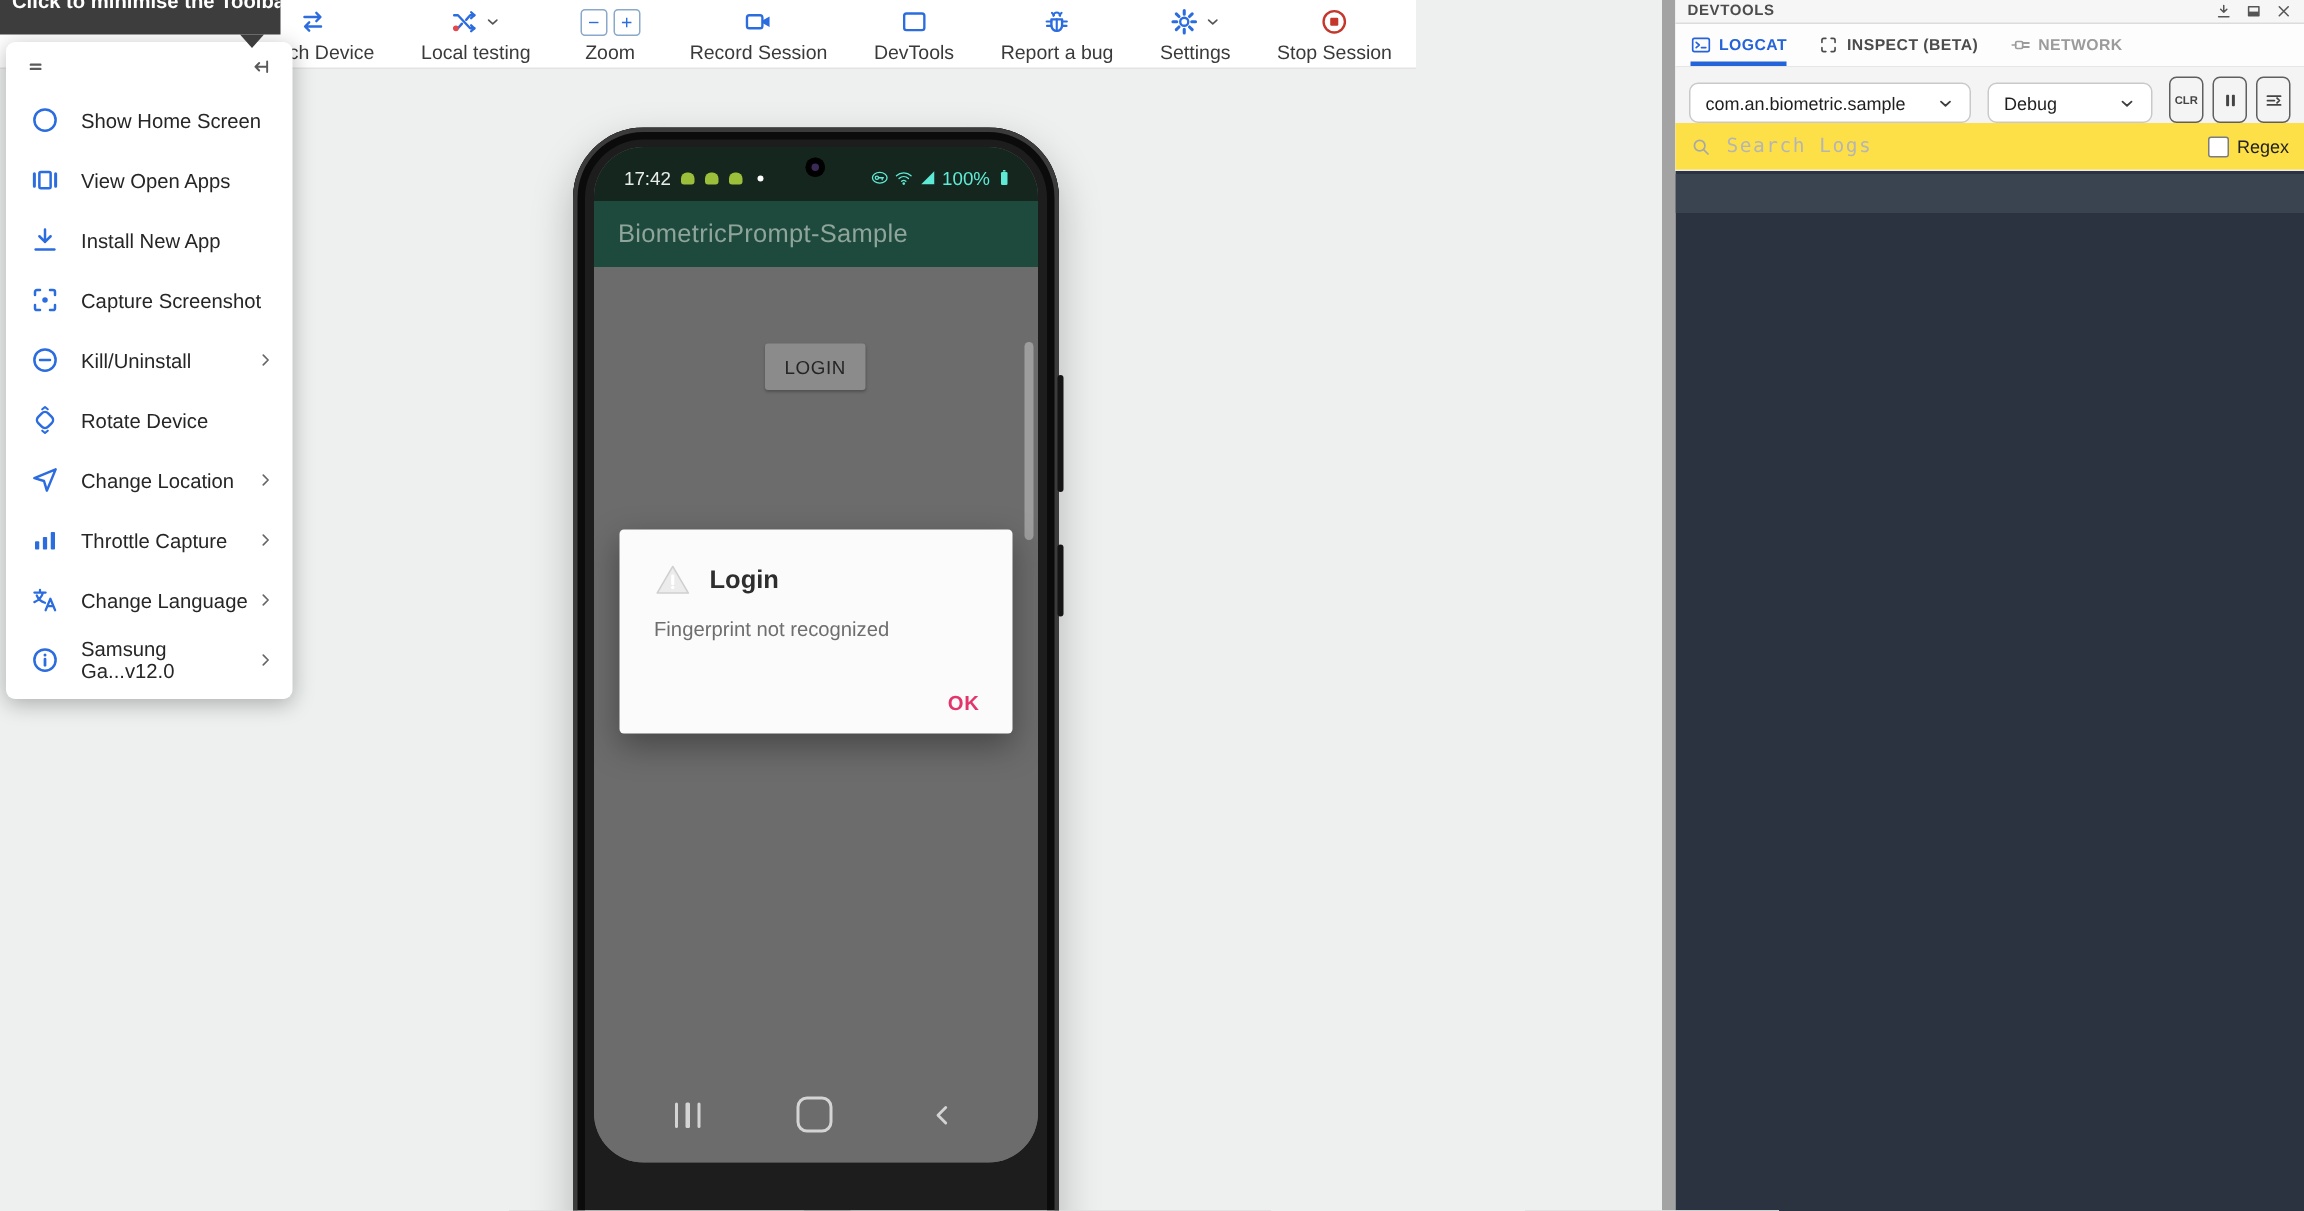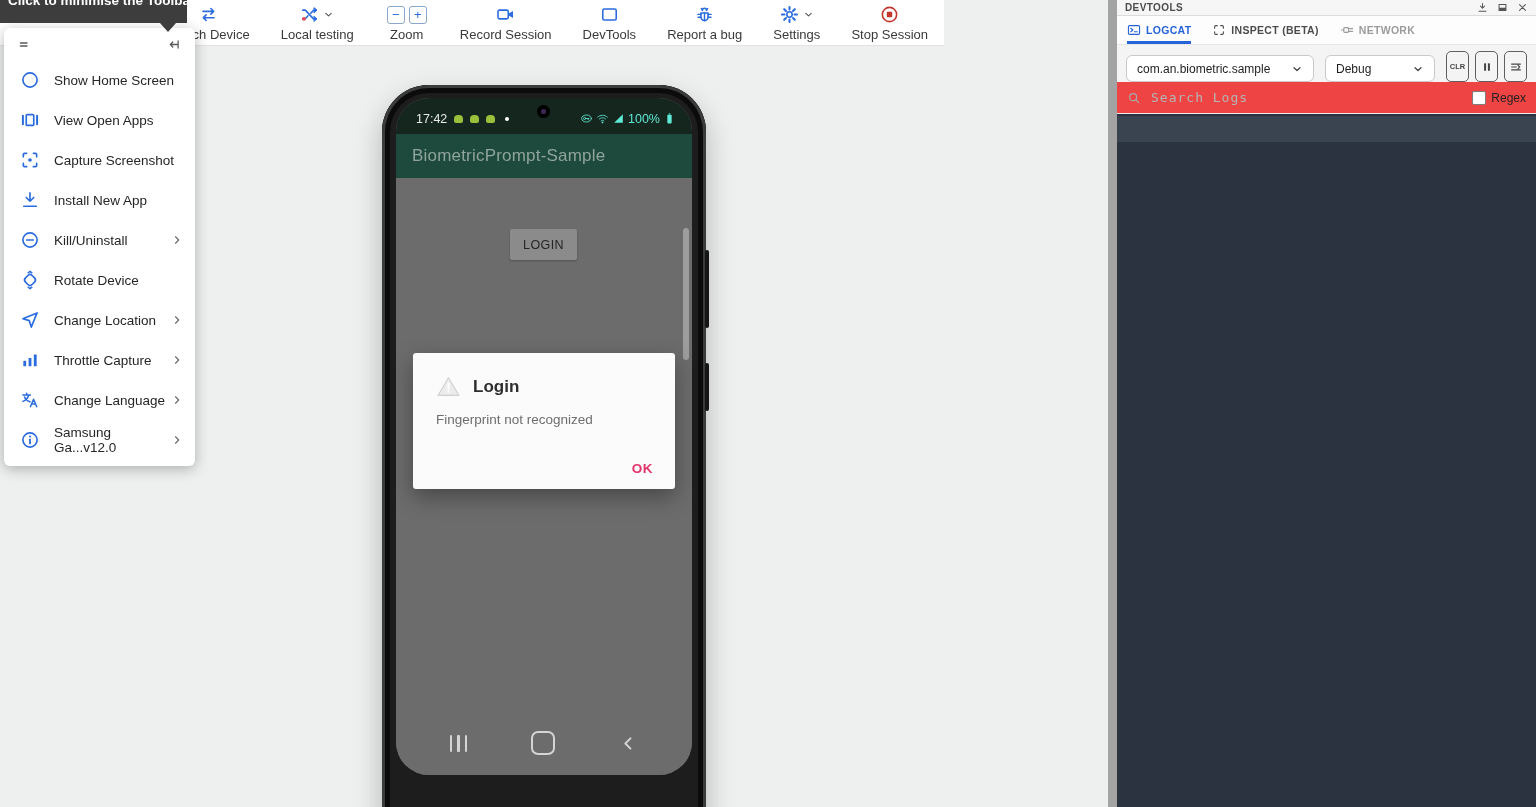--- a/index.html
+++ b/index.html
@@ -100,21 +100,21 @@
              align-items:center;padding:0 10px;font-size:12px;color:#1f1f1f;box-sizing:border-box;cursor:pointer;}
   .dt-select .chev{margin-left:auto;color:#3f3f3f;}
   .dt-select .chev svg{width:12px;height:12px;stroke-width:2.4;}
   .sel-pkg{width:203px;}
   .sel-lvl{width:118px;}
   .dt-btns{margin-left:auto;display:flex;gap:6px;}
   .dt-btn{width:23px;height:31px;border:1.5px solid #5f5f5f;border-radius:5px;background:#f4f4f4;
           display:flex;align-items:center;justify-content:center;font-size:7.5px;font-weight:bold;
           color:#444;cursor:pointer;box-sizing:border-box;}
   .dt-btn svg{width:14px;height:14px;stroke-width:2;}
-  .dt-search{height:31px;display:flex;align-items:center;padding:0 10px;background:#ef4444;gap:8px;
+  .dt-search{height:31px;display:flex;align-items:center;padding:0 10px;background:#fde047;gap:8px;
              border-bottom:1px solid #ececec;}
   .dt-search .mag{color:#a8a8a8;}
   .dt-search .mag svg{width:14px;height:14px;}
   .dt-search input{border:none;outline:none;background:transparent;flex:1;
                    font-family:"DejaVu Sans Mono",monospace;font-size:13px;letter-spacing:1px;color:#333;}
   .dt-search input::placeholder{color:#b5b5b5;}
   .regex{display:flex;align-items:center;gap:5px;font-size:12px;color:#222;cursor:pointer;}
   .cbox{width:12px;height:12px;border:1.5px solid #7d7d7d;border-radius:2px;background:#fff;display:inline-block;}
   .dt-logs{flex:1;background:#2b3340;overflow:hidden;font-family:"DejaVu Sans Mono",monospace;
            font-size:13.5px;padding-top:2px;}
@@ -263,38 +263,38 @@
         <div class="menu-item" data-name="menu-item-view-open-apps">
         <span class="micon" data-name="menu-item-icon">
             <svg viewBox="0 0 24 24">
               <rect x="7.5" y="5.5" width="9" height="13" rx="1.2"></rect>
               <path d="M3.5 7v10M20.5 7v10" stroke-width="2.4"></path>
             </svg>
           </span>
         <span data-name="menu-item-label">View Open Apps</span>
 
       </div>
+        <div class="menu-item" data-name="menu-item-install-new-app">
+        <span class="micon" data-name="menu-item-icon">
+            <svg viewBox="0 0 24 24">
+              <path d="M12 3.5v10M7.5 9l4.5 4.5L16.5 9"></path>
+              <path d="M4.5 19.5h15"></path>
+            </svg>
+          </span>
+        <span data-name="menu-item-label">Install New App</span>
+
+      </div>
         <div class="menu-item" data-name="menu-item-capture-screenshot">
         <span class="micon" data-name="menu-item-icon">
             <svg viewBox="0 0 24 24">
               <path d="M8 4H5.5A1.5 1.5 0 004 5.5V8M16 4h2.5A1.5 1.5 0 0120 5.5V8M20 16v2.5a1.5 1.5 0 01-1.5 1.5H16M8 20H5.5A1.5 1.5 0 014 18.5V16"></path>
               <circle cx="12" cy="12" r="2.2" fill="currentColor" stroke="none"></circle>
             </svg>
           </span>
         <span data-name="menu-item-label">Capture Screenshot</span>
-
-      </div>
-        <div class="menu-item" data-name="menu-item-install-new-app">
-        <span class="micon" data-name="menu-item-icon">
-            <svg viewBox="0 0 24 24">
-              <path d="M12 3.5v10M7.5 9l4.5 4.5L16.5 9"></path>
-              <path d="M4.5 19.5h15"></path>
-            </svg>
-          </span>
-        <span data-name="menu-item-label">Install New App</span>
 
       </div>
         <div class="menu-item" data-name="menu-item-kill-uninstall">
         <span class="micon" data-name="menu-item-icon">
             <svg viewBox="0 0 24 24">
               <circle cx="12" cy="12" r="8.5"></circle>
               <path d="M8 12h8"></path>
             </svg>
           </span>
         <span data-name="menu-item-label">Kill/Uninstall</span>

